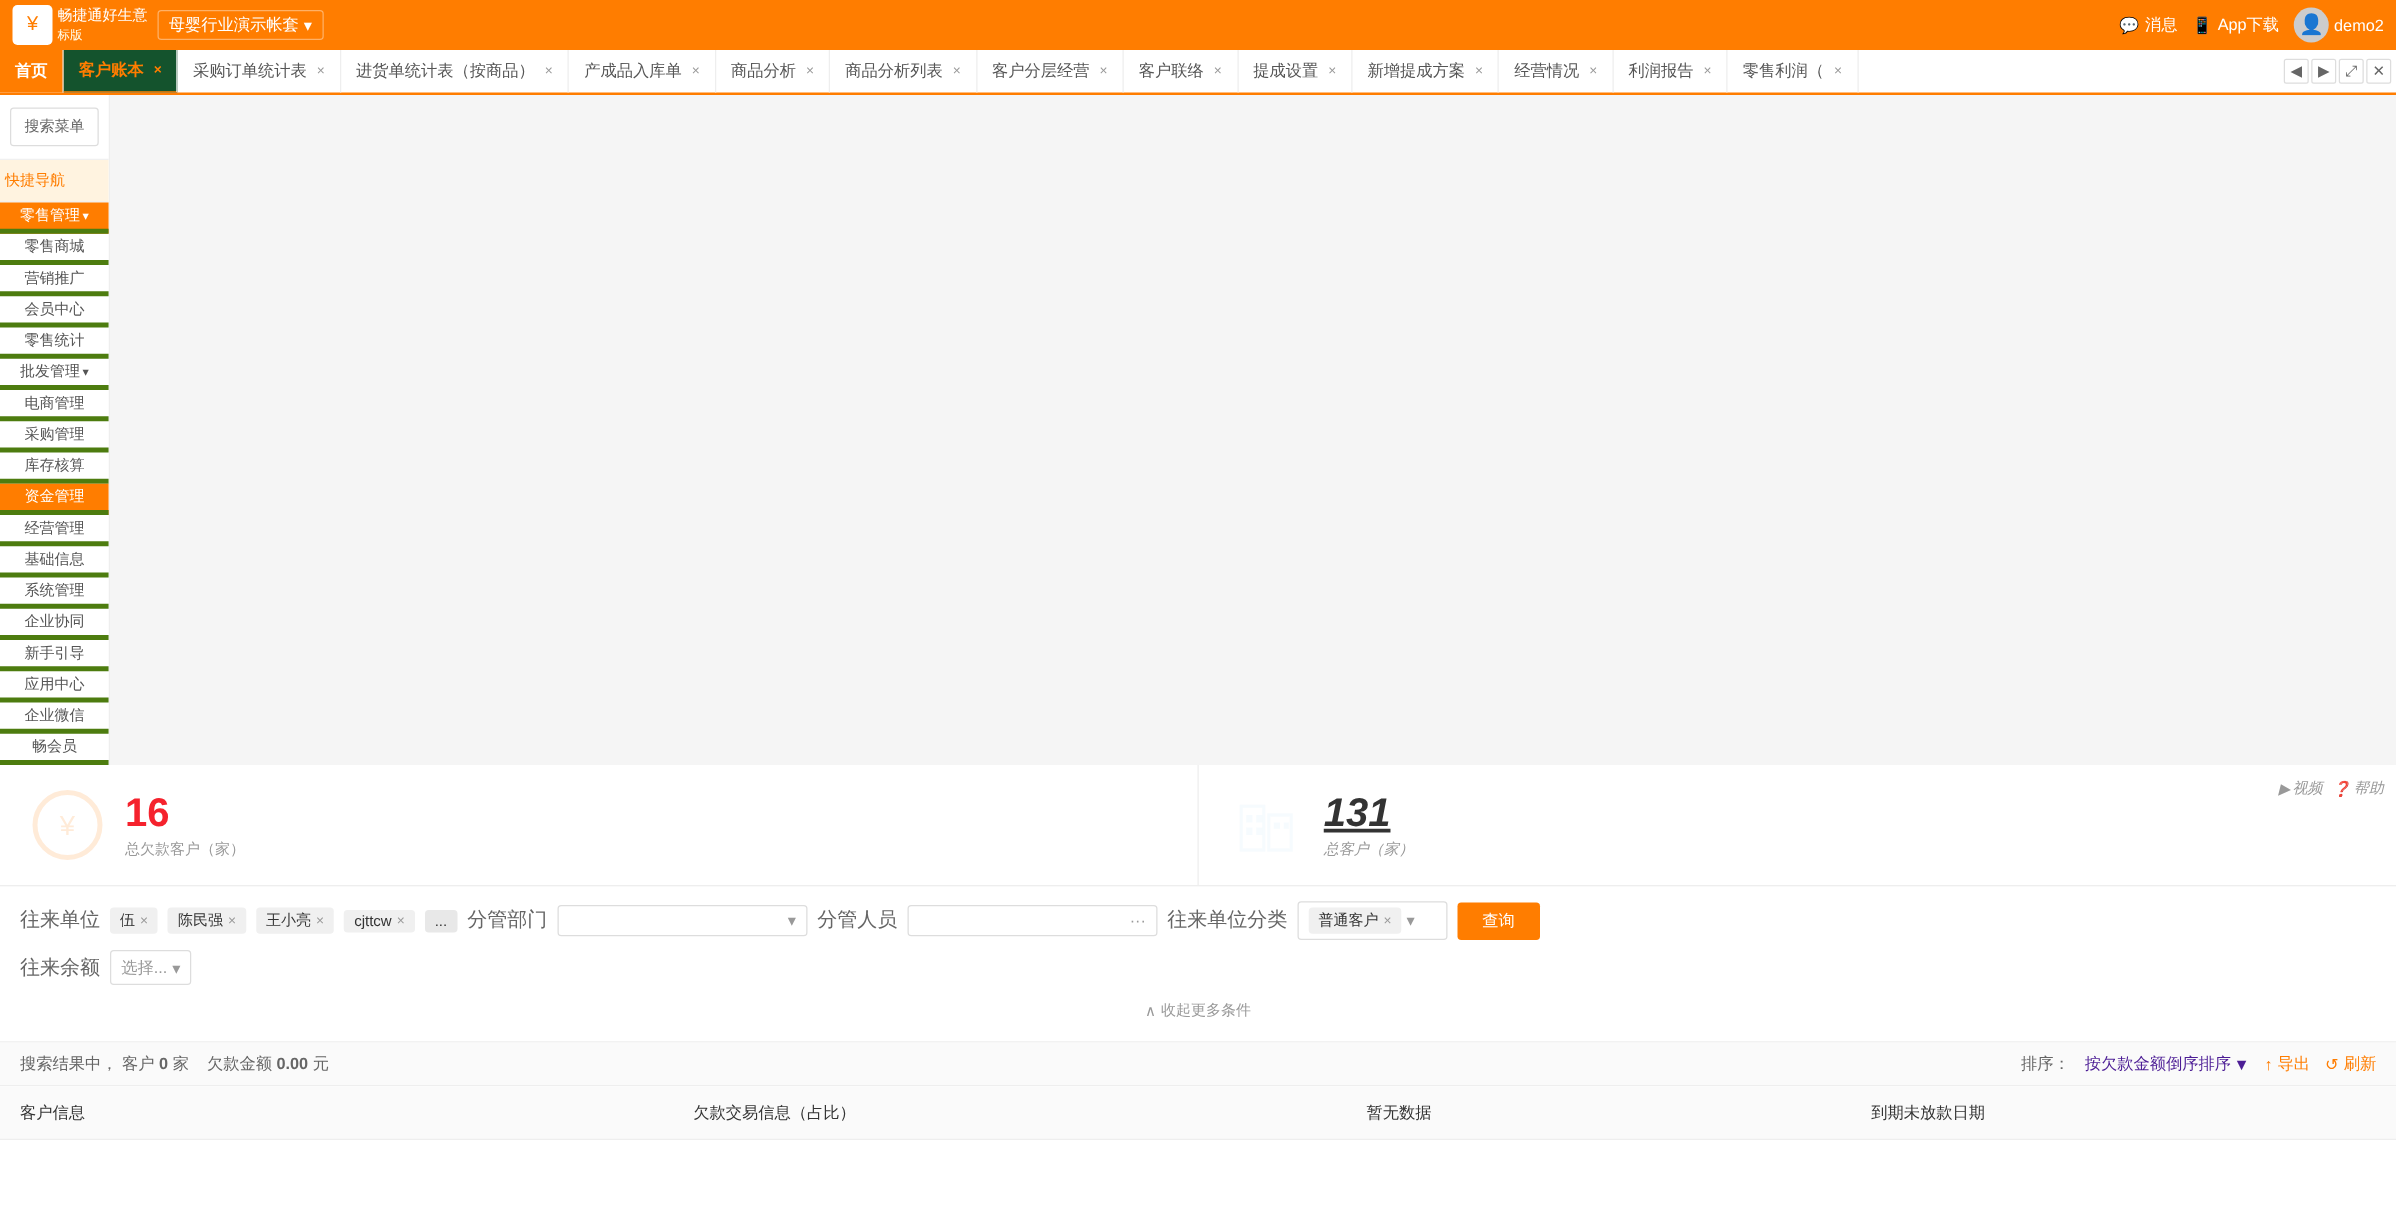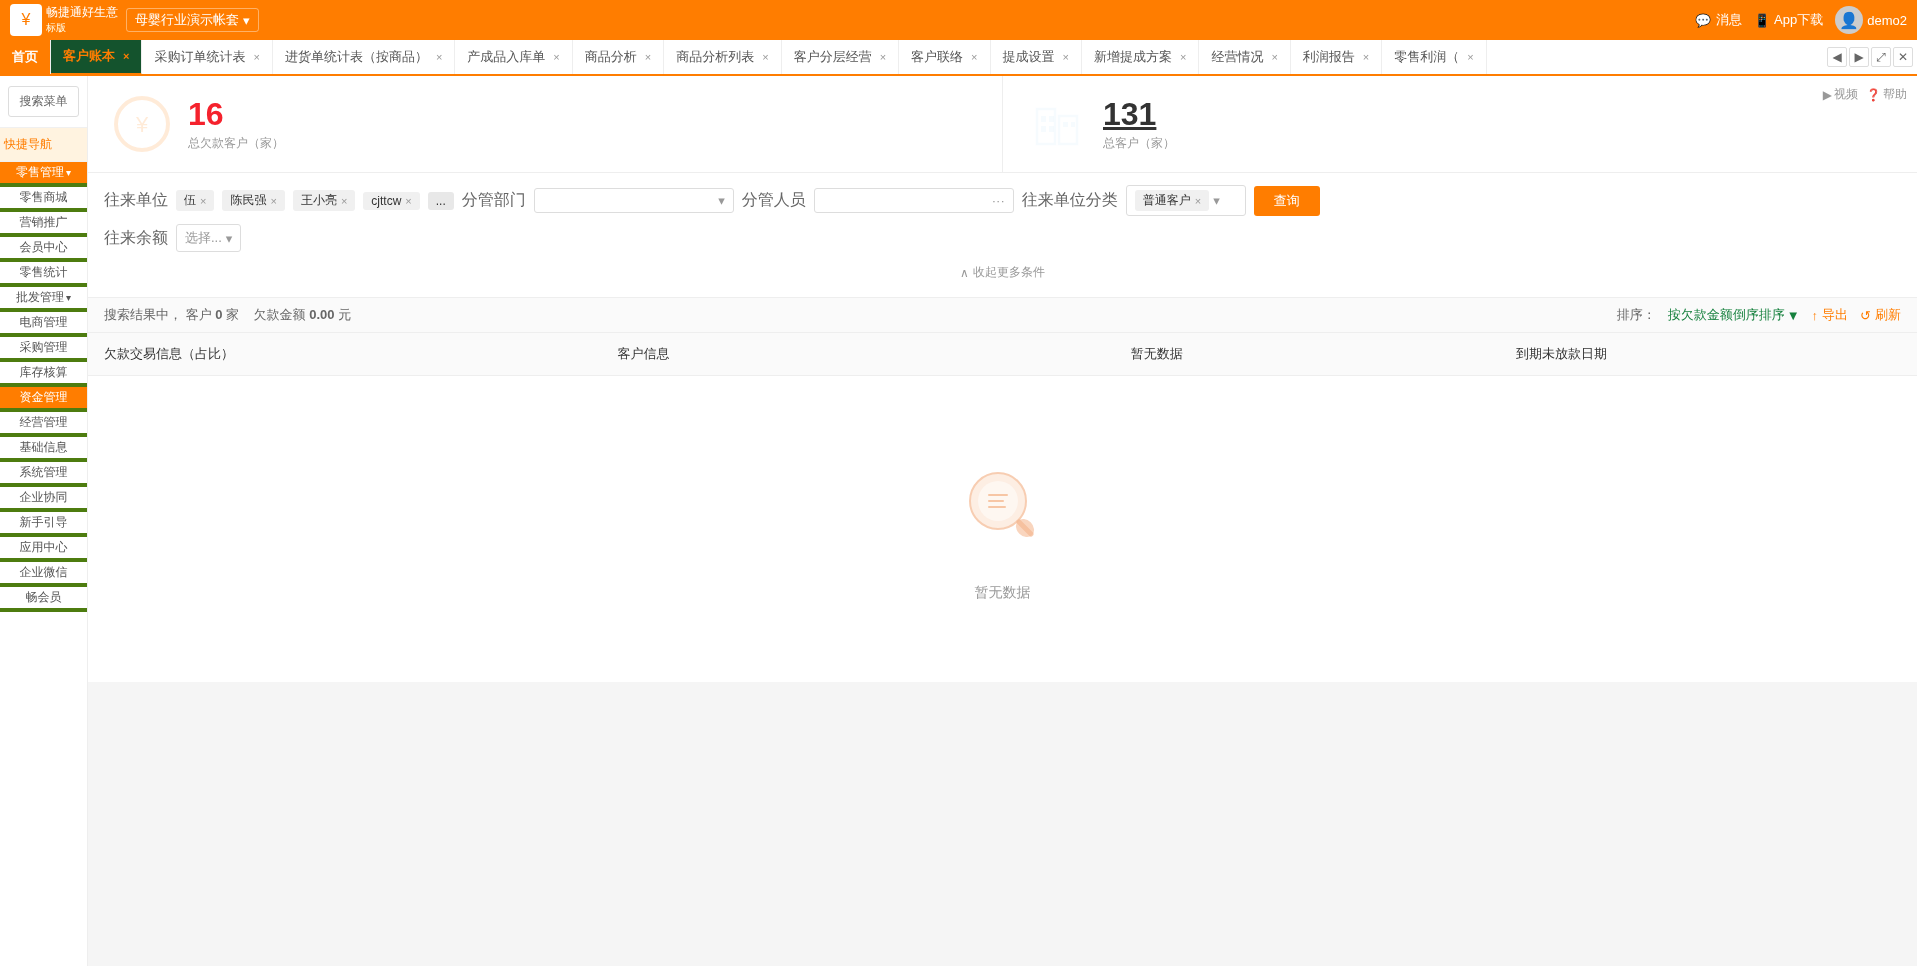--- a/index.html
+++ b/index.html
@@ -31,21 +31,21 @@
       border-right: 1px solid #eee; gap: 4px; position: relative;
     }
     .nav-tab.home { background: #ff7d00; color: #fff; font-weight: bold; }
     .nav-tab.active { background: #14532d; color: #ff7d00; font-weight: bold; border-bottom: 2px solid #ff7d00; }
     .nav-tab .close-x { color: #999; font-size: 11px; cursor: pointer; margin-left: 4px; }
     .nav-tab.active .close-x { color: #ff7d00; }
     .nav-arrows { display: flex; align-items: center; margin-left: auto; gap: 2px; padding: 0 4px; }
     .nav-arrow-btn { width: 20px; height: 20px; display: flex; align-items: center; justify-content: center; border: 1px solid #ddd; border-radius: 2px; cursor: pointer; font-size: 12px; color: #666; background: #fff; }
 
     
-    .main-layout { display: flex; height: calc(100vh - 76px); }
+    .main-layout { display: flex; height: calc(100vh - 76px); flex-direction: column; }
 
     
     .sidebar { width: 88px; background: #fff; border-right: 1px solid #eee; display: flex; flex-direction: column; overflow-y: auto; }
     .sidebar-search { padding: 10px 8px; border-bottom: 1px solid #f0f0f0; }
     .sidebar-search-btn { width: 100%; padding: 6px 4px; background: #fff; border: 1px solid #ddd; border-radius: 3px; cursor: pointer; font-size: 12px; color: #666; text-align: center; }
     .sidebar-nav-btn { width: 100%; padding: 8px 4px; background: #fff3e0; border: none; cursor: pointer; font-size: 12px; color: #ff7d00; text-align: left; border-bottom: 1px solid #f0f0f0; }
     .sidebar-item { padding: 2px 4px; text-align: center; cursor: pointer; font-size: 12px; color: #555; border-bottom: 4px solid #4d7c0f; }
     .sidebar-item.active { background: #ff7d00; color: #fff; }
     .sidebar-item.has-arrow { display: flex; align-items: center; justify-content: center; gap: 2px; }
 
@@ -83,21 +83,21 @@
     .filter-input { display: flex; align-items: center; gap: 4px; border: 1px solid #ddd; padding: 4px 8px; border-radius: 3px; font-size: 13px; color: #999; cursor: pointer; }
     .collapse-btn { padding: 4px 12px; color: #999; font-size: 12px; cursor: pointer; display: flex; align-items: center; gap: 4px; justify-content: center; width: 100%; }
     .query-btn { padding: 6px 20px; background: #ff7d00; color: #fff; border: none; border-radius: 3px; cursor: pointer; font-size: 13px; }
 
     
     .result-bar { background: #fafafa; padding: 8px 16px; display: flex; align-items: center; justify-content: space-between; border-bottom: 1px solid #eee; }
     .result-info { font-size: 13px; color: #666; }
     .result-info .val { font-weight: bold; }
     .result-actions { display: flex; align-items: center; gap: 12px; font-size: 13px; color: #666; }
     .result-actions .sort-label { color: #666; }
-    .result-actions .sort-select { color: #15803d; cursor: pointer; display: flex; align-items: center; gap: 2px; }
+    .result-actions .sort-select { color: #4c1d95; cursor: pointer; display: flex; align-items: center; gap: 2px; }
     .result-actions .action-btn { color: #ff7d00; cursor: pointer; display: flex; align-items: center; gap: 4px; }
 
     
     .table-area { background: #fff; margin: 0; }
     .table-header { display: grid; grid-template-columns: 2fr 2fr 1.5fr 1.5fr; padding: 12px 16px; background: #fafafa; border-bottom: 1px solid #eee; }
     .table-col-header { font-size: 13px; color: #333; font-weight: 500; }
 
     
     .empty-state { display: flex; flex-direction: column; align-items: center; justify-content: flex-start; padding: 80px 0; gap: 16px; }
     .empty-icon { width: 100px; height: 100px; margin-bottom: 12px; }
@@ -281,21 +281,21 @@
             <text x="30" y="38" text-anchor="middle" font-size="22" fill="#ff7d00" font-family="Arial">¥</text>
           </svg>
         </div>
         <div class="stat-values">
           <div class="stat-number red">16</div>
           <div class="stat-label">总欠款客户（家）</div>
         </div>
       </div>
 
 
-      <div class="stat-block" style="position:relative;">
+      <div class="stat-block" style="position:relative;font-style:italic;">
         <div class="stat-icon">
           <svg width="60" height="60" viewBox="0 0 60 60">
             <rect x="10" y="15" width="18" height="35" fill="none" stroke="#87ceeb" stroke-width="2.5" opacity="0.5"></rect>
             <rect x="32" y="22" width="18" height="28" fill="none" stroke="#87ceeb" stroke-width="2.5" opacity="0.5"></rect>
             <rect x="14" y="22" width="5" height="6" fill="#87ceeb" opacity="0.5"></rect>
             <rect x="22" y="22" width="5" height="6" fill="#87ceeb" opacity="0.5"></rect>
             <rect x="14" y="32" width="5" height="6" fill="#87ceeb" opacity="0.5"></rect>
             <rect x="22" y="32" width="5" height="6" fill="#87ceeb" opacity="0.5"></rect>
             <rect x="36" y="28" width="5" height="5" fill="#87ceeb" opacity="0.5"></rect>
             <rect x="44" y="28" width="4" height="5" fill="#87ceeb" opacity="0.5"></rect>
@@ -400,22 +400,22 @@
         </span>
         <span class="action-btn">
           <span>↺</span>
           <span>刷新</span>
         </span>
       </div>
     </div>
 
     <div class="table-area">
       <div class="table-header">
+        <div class="table-col-header">客户信息</div>
         <div class="table-col-header">欠款交易信息（占比）</div>
-        <div class="table-col-header">客户信息</div>
         <div class="table-col-header">暂无数据</div>
         <div class="table-col-header">到期未放款日期</div>
       </div>
 
       <div class="empty-state">
         <div class="empty-icon">
           <svg width="100" height="100" viewBox="0 0 100 100">
 
             <circle cx="45" cy="45" r="28" fill="#fde8d8" stroke="#f5b992" stroke-width="2" opacity="0.7"></circle>
             <circle cx="45" cy="45" r="20" fill="#fff" opacity="0.5"></circle>

